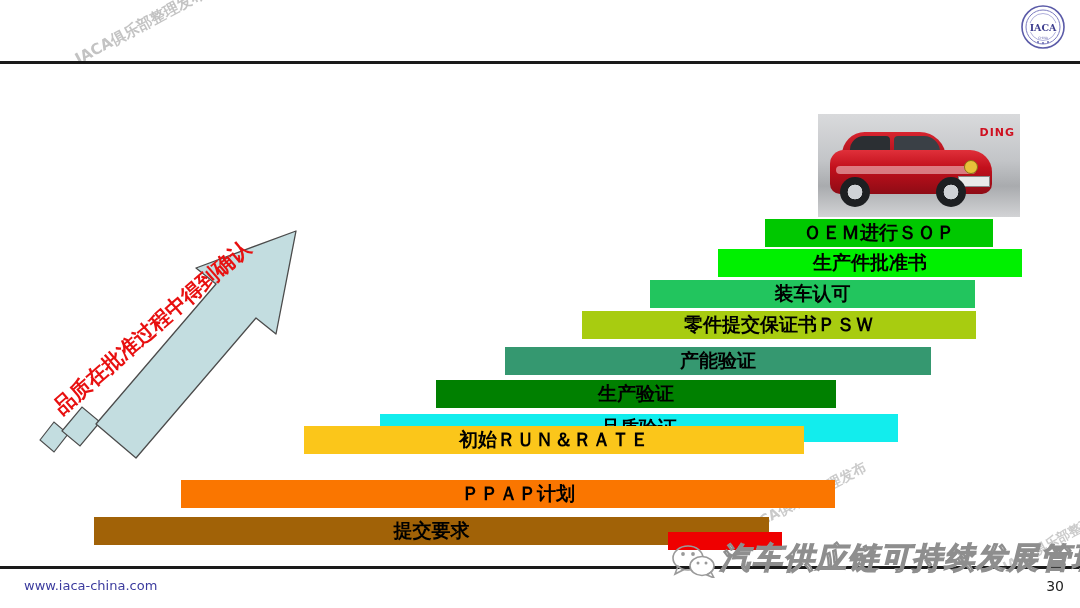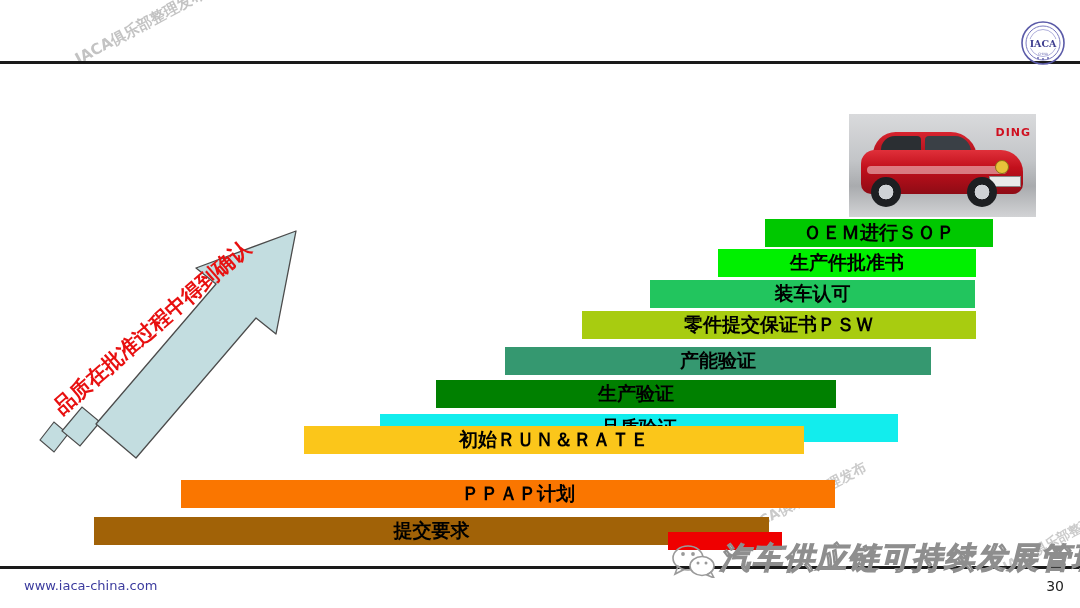--- a/index.html
+++ b/index.html
@@ -29,39 +29,38 @@
   
   .rule-top{
     position:absolute;left:0;top:61px;width:1080px;height:3px;background:#1a1a1a;
   }
   .rule-bottom{
     position:absolute;left:0;top:566px;width:1080px;height:3px;background:#1a1a1a;
   }
 
   
   .logo{
-    position:absolute;right:14px;top:20px;width:46px;height:46px;
+    position:absolute;right:14px;top:4px;width:46px;height:46px;
   }
   .logo svg{display:block;}
 
   
   .title{
     position:absolute;left:455px;top:118px;
     font-size:38px;font-weight:bold;color:#111;
     letter-spacing:1px;
     white-space:nowrap;
   }
   .title .lat{letter-spacing:7px;}
 
   
   .car{
-    position:absolute;left:818px;top:114px;width:187px;height:103px;
+    position:absolute;left:818px;top:114px;width:202px;height:103px;
     background:linear-gradient(180deg,#d9dadc 0%,#c3c5c8 45%,#a9abae 70%,#d2d3d5 100%);
     overflow:hidden;
-    margin-left:31px;
   }
   .car .brand{
     position:absolute;right:5px;top:12px;
     font-size:11px;font-weight:bold;color:#cf1020;letter-spacing:1px;
     font-family:"DejaVu Sans",sans-serif;
   }
   
   .car .body{
     position:absolute;left:12px;top:36px;width:162px;height:44px;
     background:linear-gradient(180deg,#e0303a 0%,#c2101c 40%,#8e0b15 100%);
@@ -193,21 +192,21 @@
 
       <polygon points="58,198 178,58 158,42 258,5 238,108 218,92 98,232" fill="#c3dde0" stroke="#4b4b4b" stroke-width="1.3" stroke-linejoin="round"></polygon>
     </svg>
   </div>
   <div class="arrow-text">品质在批准过程中得到确认</div>
 
   <div id="bars">
       <div class="bar" style="left: 765px; top: 219px; width: 228px; background: rgb(0, 200, 0);">
         <span>ＯＥＭ进行ＳＯＰ</span>
       </div>
-      <div class="bar" style="left: 718px; top: 249px; width: 258px; background: rgb(0, 240, 0); text-align: right;">
+      <div class="bar" style="left: 718px; top: 249px; width: 304px; background: rgb(0, 240, 0); text-align: right;">
         <span>生产件批准书</span>
       </div>
       <div class="bar" style="left: 650px; top: 280px; width: 325px; background: #22c55e;">
         <span>装车认可</span>
       </div>
       <div class="bar" style="left: 582px; top: 311px; width: 394px; background: rgb(168, 204, 16);">
         <span>零件提交保证书ＰＳＷ</span>
       </div>
       <div class="bar" style="left: 505px; top: 347px; width: 426px; background: rgb(53, 152, 112);">
         <span>产能验证</span>

